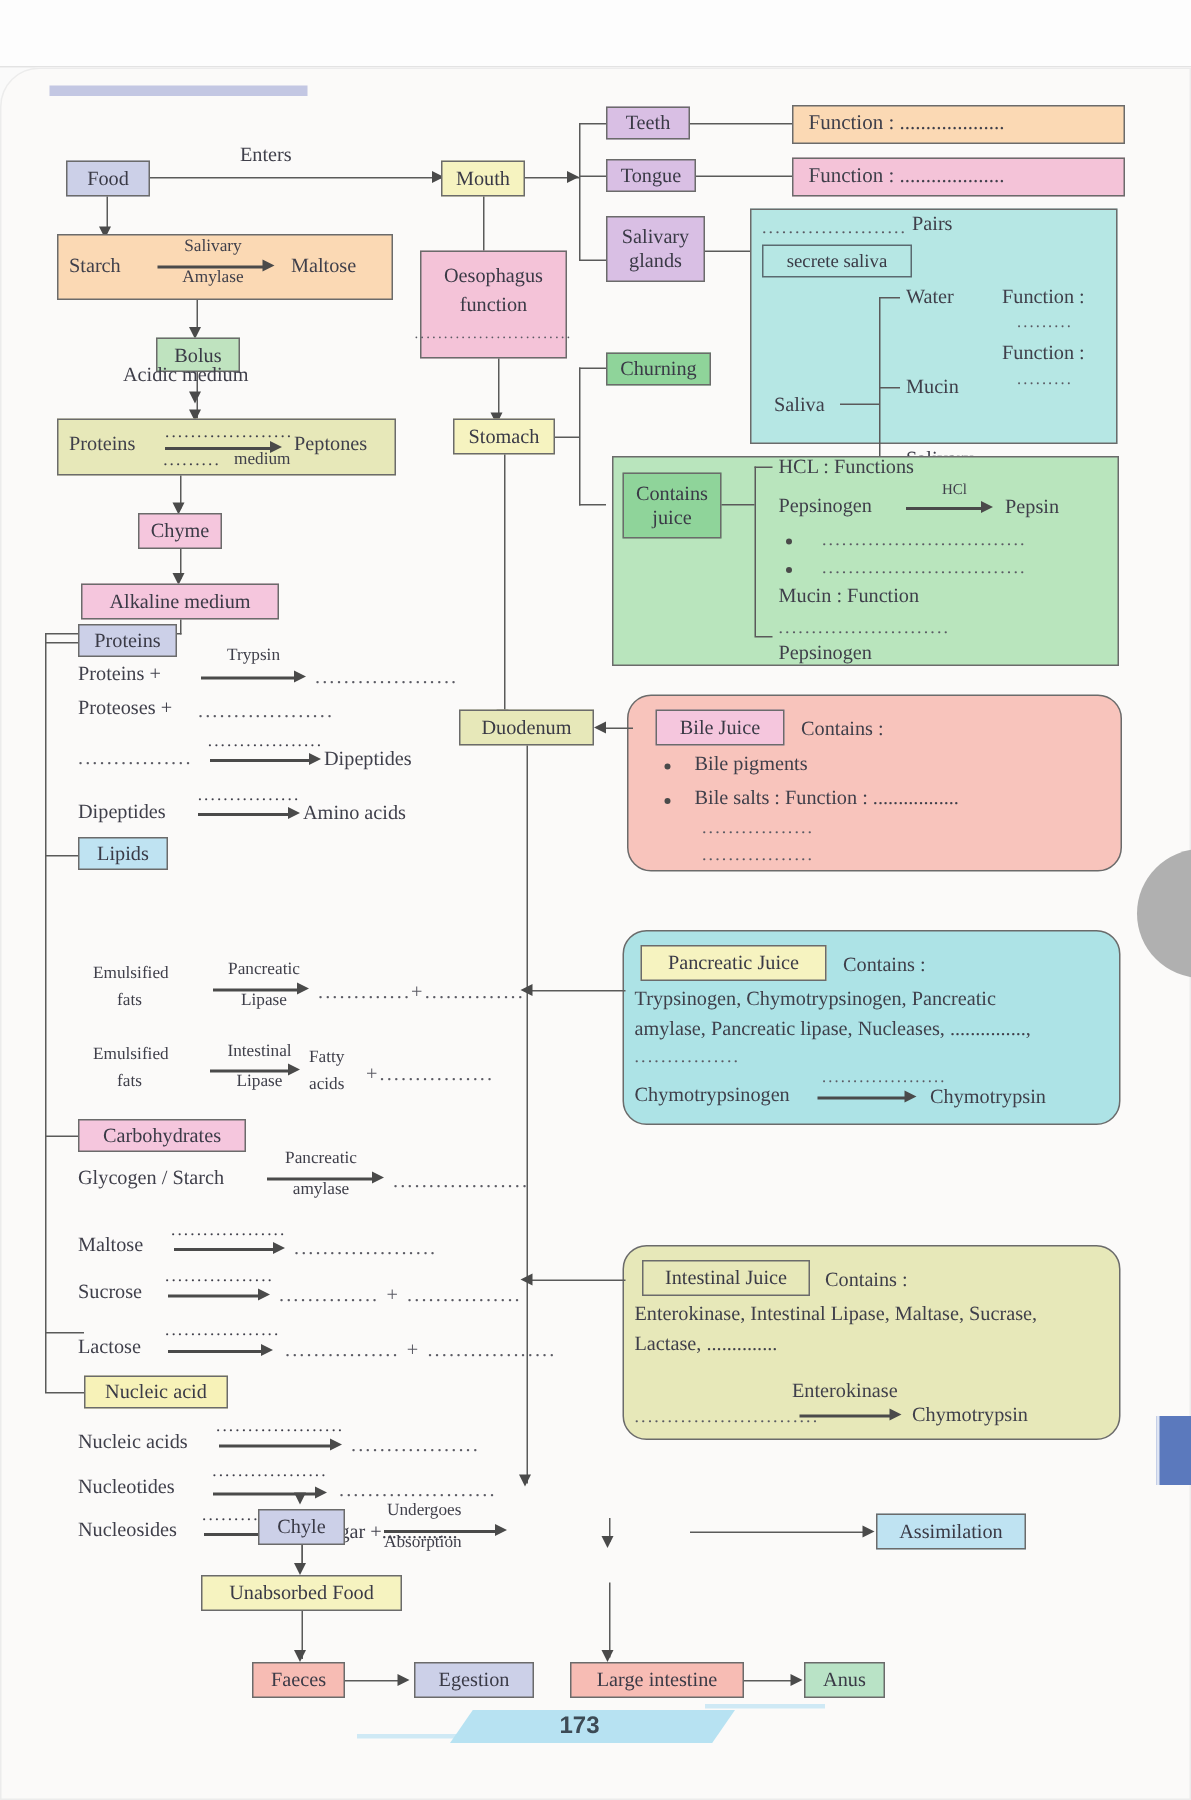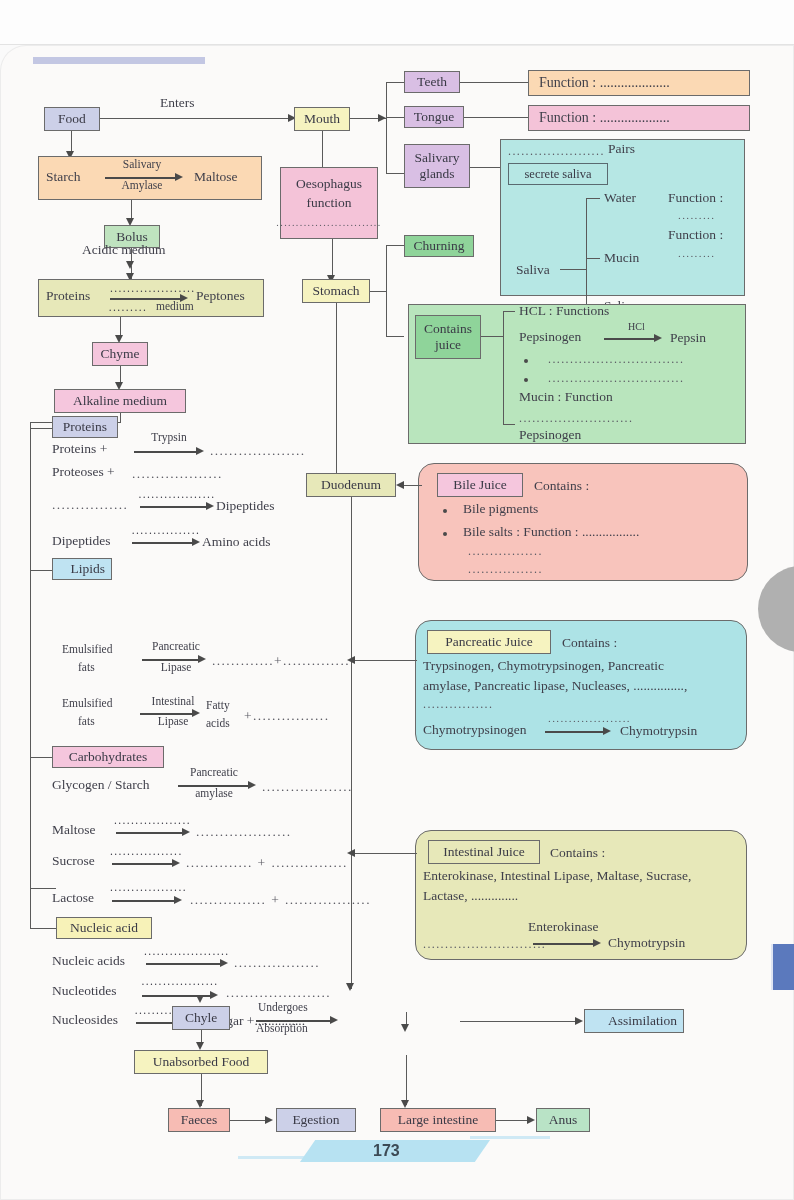--- a/index.html
+++ b/index.html
@@ -30,21 +30,21 @@
   .c-green2{background:#8fd49a;}
   .c-greenbg{background:#b9e5bd;}
   .c-olive{background:#e7e8b9;}
   .c-pink{background:#f5c6dd;}
   .c-pink2{background:#f4c3d8;}
   .c-yellow{background:#f6f3c0;}
   .c-yellow2{background:#f7f2b8;}
   .c-purple{background:#d9bfe4;}
   .c-cyan{background:#b6e7e4;}
   .c-cyan2{background:#ade3e6;}
-  .c-blue{background:#bfe3f2;justify-content:flex-end;}
+  .c-blue{background:#bfe3f2;}
   .c-salmon{background:#f7bcb4;}
   .c-salmonbg{background:#f8c4bc;}
   .c-mint{background:#b9e3c6;}
 
   .panel{position:absolute;box-sizing:border-box;border:1.5px solid #6b6b6b;}
   .panel.rounded{border-radius:16px;}
 
   
   .ln{position:absolute;background:#5a5a5a;}
   .lnh{height:1.3px;}

